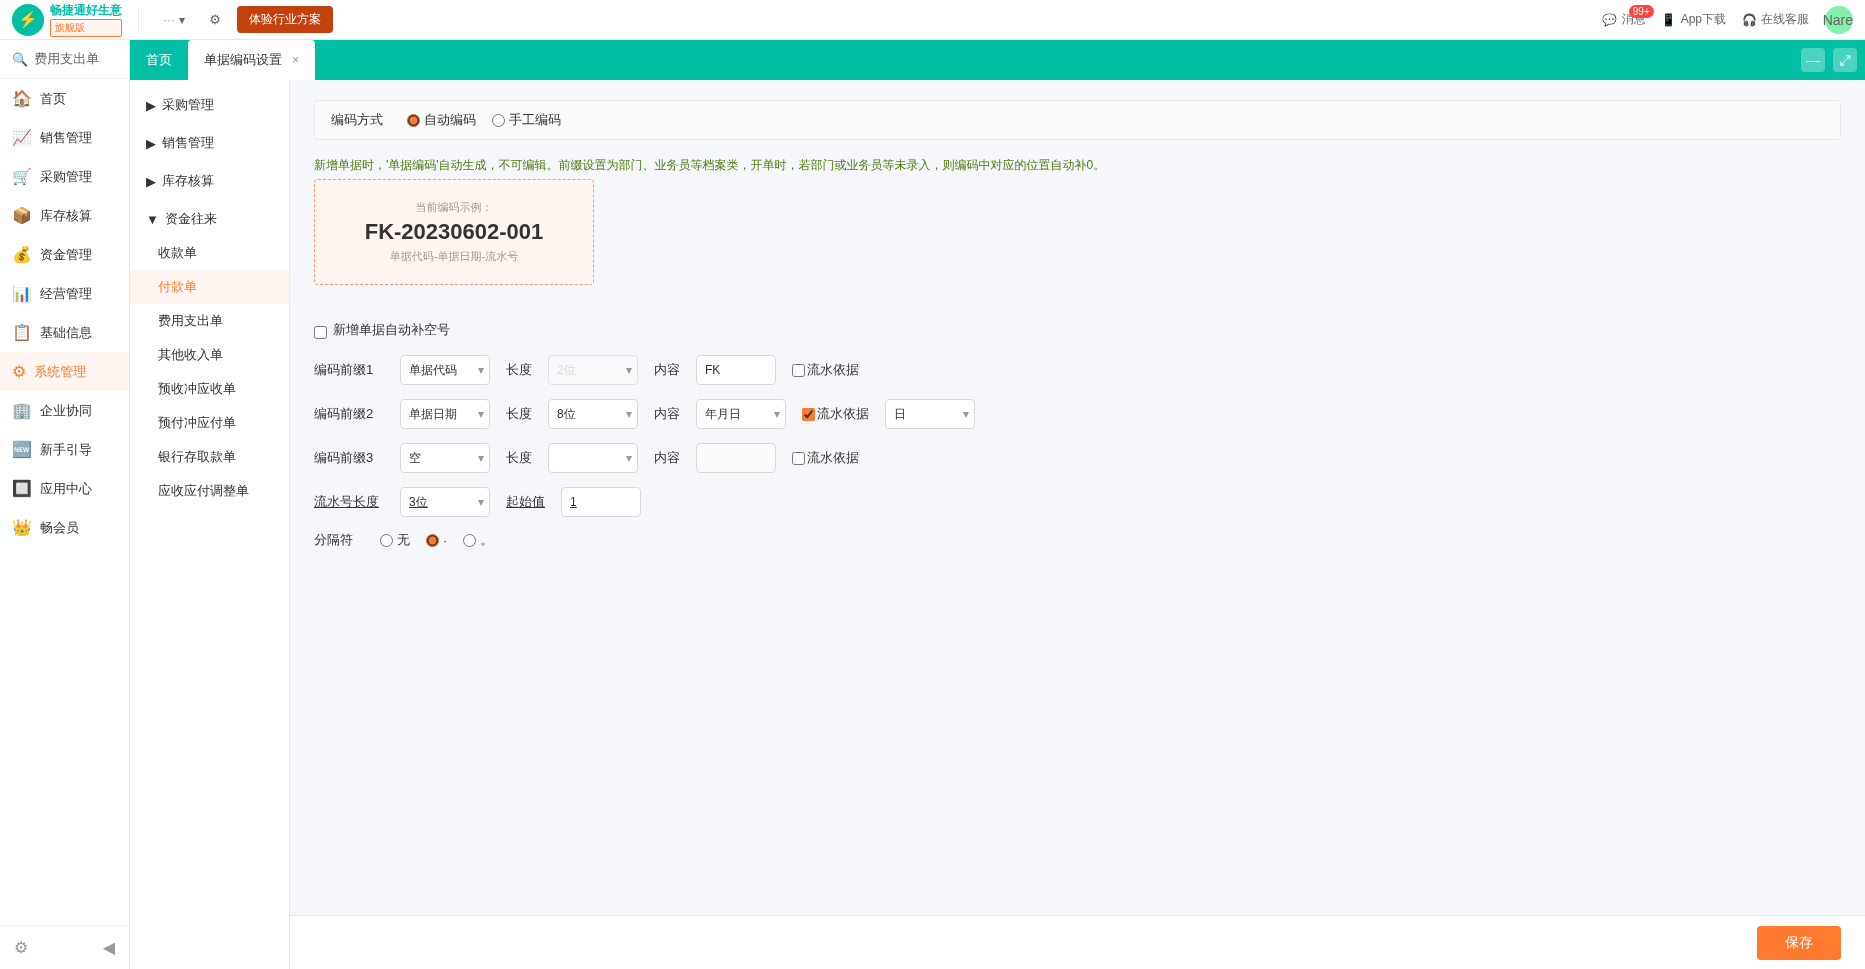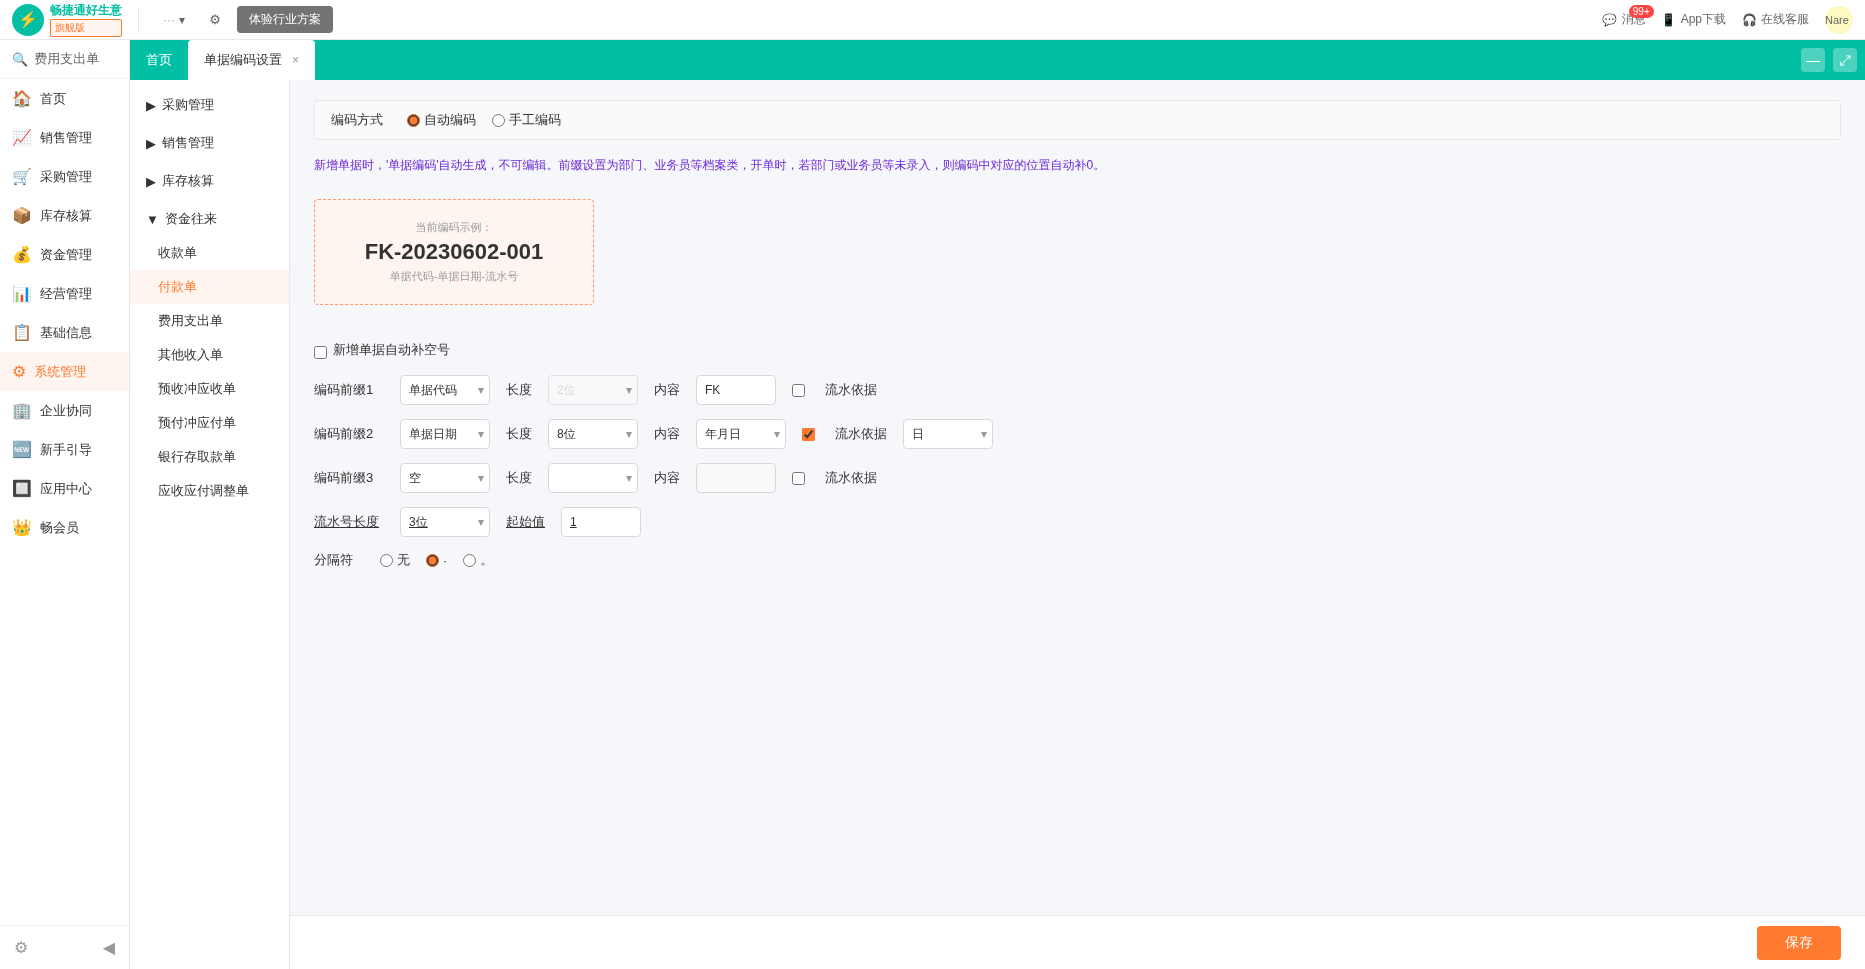--- a/index.html
+++ b/index.html
@@ -17,25 +17,25 @@
       position: fixed;
       top: 0; left: 0; right: 0;
       z-index: 100;
     }
     .top-bar-left { display: flex; align-items: center; gap: 8px; }
     .top-bar-logo { display: flex; align-items: center; gap: 6px; }
     .logo-icon { width: 32px; height: 32px; background: #00bfa5; border-radius: 50%; display: flex; align-items: center; justify-content: center; color: white; font-size: 16px; }
     .logo-badge { font-size: 10px; color: #ff7a2f; background: #fff5f0; padding: 1px 4px; border-radius: 2px; border: 1px solid #ff7a2f; }
     .nav-dropdown { display: flex; align-items: center; gap: 4px; color: #666; font-size: 12px; cursor: pointer; padding: 4px 8px; border-radius: 4px; }
     .settings-btn { width: 28px; height: 28px; display: flex; align-items: center; justify-content: center; color: #666; cursor: pointer; border-radius: 4px; }
-    .trial-btn { background: #737373; color: white; border: none; padding: 5px 12px; border-radius: 4px; cursor: pointer; font-size: 12px; }
+    .trial-btn { background: #c2410c; color: white; border: none; padding: 5px 12px; border-radius: 4px; cursor: pointer; font-size: 12px; }
     .top-bar-right { display: flex; align-items: center; gap: 16px; }
     .top-right-item { display: flex; align-items: center; gap: 4px; font-size: 12px; color: #666; cursor: pointer; position: relative; }
     .badge { background: #ff4444; color: white; font-size: 10px; padding: 1px 4px; border-radius: 8px; position: absolute; top: -6px; right: -8px; min-width: 16px; text-align: center; }
-    .user-avatar { width: 28px; height: 28px; background: #fef9c3; border-radius: 50%; display: flex; align-items: center; justify-content: flex-start; font-size: 11px; color: #666; }
+    .user-avatar { width: 28px; height: 28px; background: #86efac; border-radius: 50%; display: flex; align-items: center; justify-content: flex-end; font-size: 14px; color: #666; }
 
     
     .main-wrapper { display: flex; height: 969px; padding-top: 40px; }
 
     
     .sidebar {
       width: 130px;
       background: #fff;
       border-right: 1px solid #e8e8e8;
       display: flex;
@@ -139,22 +139,22 @@
       margin-bottom: 16px;
     }
     .encoding-label { font-size: 13px; color: #333; }
     .radio-group { display: flex; align-items: center; gap: 16px; }
     .radio-option { display: flex; align-items: center; gap: 4px; cursor: pointer; font-size: 13px; }
     .radio-option input[type=radio] { accent-color: #ff7a2f; cursor: pointer; }
 
     
     .desc-text {
       font-size: 12px;
-      color: #6d28d9;
-      margin-bottom: 24px;
+      color: #4d7c0f;
+      margin-bottom: 4px;
       line-height: 1.6;
     }
 
     
     .code-preview {
       background: #fff5f0;
       border: 1px dashed #ff9a6c;
       border-radius: 4px;
       padding: 20px;
       text-align: center;
@@ -192,21 +192,21 @@
       padding: 0 8px;
       font-size: 12px;
       color: #333;
       background: #fff;
       outline: none;
       min-width: 60px;
     }
     .form-input:disabled { background: #fafafa; color: #999; }
     .length-label { font-size: 13px; color: #333; }
     .content-label { font-size: 13px; color: #333; }
-    .serial-checkbox { display: flex; align-items: center; gap: 20px; font-size: 13px; color: #333; }
+    .serial-checkbox { display: flex; align-items: center; gap: 2px; font-size: 13px; color: #333; }
     .serial-checkbox input[type=checkbox] { accent-color: #ff7a2f; cursor: pointer; }
 
     
     .serial-row {
       display: flex;
       align-items: center;
       gap: 16px;
       margin-bottom: 14px;
       text-decoration: underline;
     }

